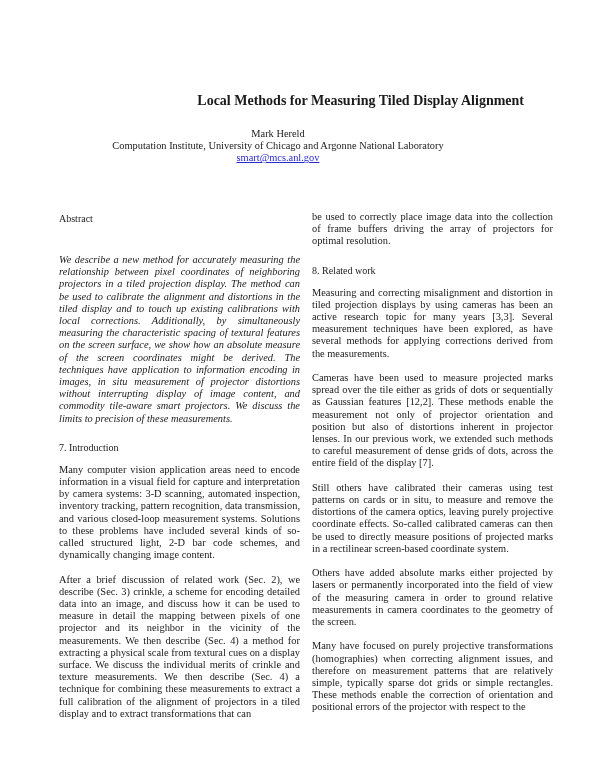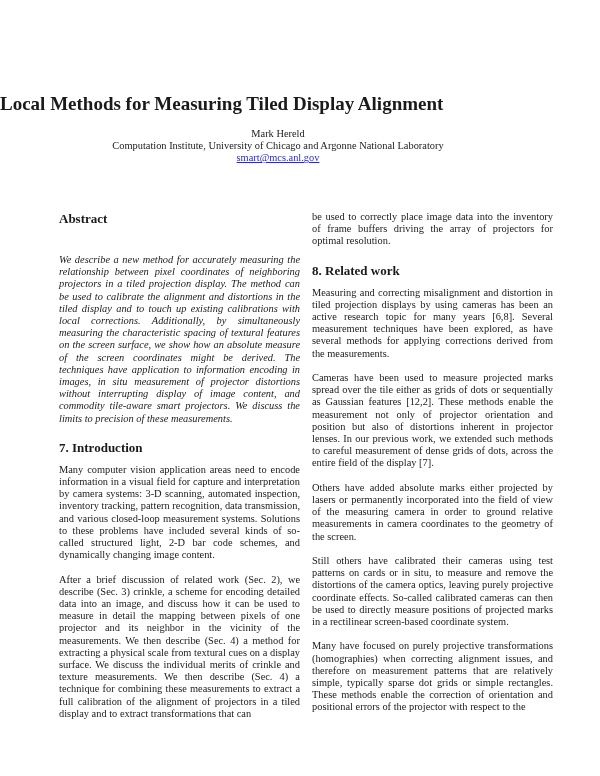--- a/index.html
+++ b/index.html
@@ -1,26 +1,26 @@
 <!DOCTYPE html>
 <html><head>
 <meta charset="utf-8">
 <style>
   html, body { margin: 0; padding: 0; background: #ffffff; }
   body { width: 600px; height: 776px; position: relative; overflow: hidden;
          font-family: "Liberation Serif", "DejaVu Serif", serif; color: #1a1a1a; }
-  .title { position: absolute; top: 93px; left: 0; width: 524px; text-align: left;
-           font-size: 19px; font-weight: bold; }
+  .title { position: absolute; top: 93px; left: 0; width: 524px; text-align: right;
+           font-size: 14px; font-weight: bold; }
   .authors { position: absolute; top: 128px; left: 0; width: 556px; text-align: center;
              font-size: 10.4px; line-height: 12.2px; }
   .authors a { color: #2a2acc; text-decoration: underline; }
   .col { position: absolute; top: 183px; width: 241px; font-size: 10.4px; line-height: 12.2px; }
   .col.left { left: 59px; }
   .col.right { left: 312px; }
-  h2 { font-size: 13px; font-weight: bold; margin: 0 0 9px 0; line-height: 15px; }
+  h2 { font-size: 10px; font-weight: normal; margin: 0 0 9px 0; line-height: 15px; }
   p { margin: 0 0 12.2px 0; text-align: justify; }
   p.abstract { font-style: italic; margin-top: 28px; }
   .spacer-abstract { height: 28px; }
   .sec { margin-top: 15px; }
 </style>
 </head>
 <body>
 
 <div class="title">Local Methods for Measuring Tiled Display Alignment</div>
 
@@ -34,20 +34,20 @@
   <div class="spacer-abstract"></div>
   <h2>Abstract</h2>
   <p class="abstract">We describe a new method for accurately measuring the relationship between pixel coordinates of neighboring projectors in a tiled projection display. The method can be used to calibrate the alignment and distortions in the tiled display and to touch up existing calibrations with local corrections. Additionally, by simultaneously measuring the characteristic spacing of textural features on the screen surface, we show how an absolute measure of the screen coordinates might be derived. The techniques have application to information encoding in images, in situ measurement of projector distortions without interrupting display of image content, and commodity tile-aware smart projectors. We discuss the limits to precision of these measurements.</p>
   <h2 class="sec">7. Introduction</h2>
   <p>Many computer vision application areas need to encode information in a visual field for capture and interpretation by camera systems: 3-D scanning, automated inspection, inventory tracking, pattern recognition, data transmission, and various closed-loop measurement systems. Solutions to these problems have included several kinds of so-called structured light, 2-D bar code schemes, and dynamically changing image content.</p>
   <p>After a brief discussion of related work (Sec. 2), we describe (Sec. 3) crinkle, a scheme for encoding detailed data into an image, and discuss how it can be used to measure in detail the mapping between pixels of one projector and its neighbor in the vicinity of the measurements. We then describe (Sec. 4) a method for extracting a physical scale from textural cues on a display surface. We discuss the individual merits of crinkle and texture measurements. We then describe (Sec. 4) a technique for combining these measurements to extract a full calibration of the alignment of projectors in a tiled display and to extract transformations that can</p>
 </div>
 
 <div class="col right">
   <div class="spacer-abstract"></div>
-  <p>be used to correctly place image data into the inventory of frame buffers driving the array of projectors for optimal resolution.</p>
+  <p>be used to correctly place image data into the collection of frame buffers driving the array of projectors for optimal resolution.</p>
   <h2 class="sec">8. Related work</h2>
-  <p>Measuring and correcting misalignment and distortion in tiled projection displays by using cameras has been an active research topic for many years [6,8]. Several measurement techniques have been explored, as have several methods for applying corrections derived from the measurements.</p>
+  <p>Measuring and correcting misalignment and distortion in tiled projection displays by using cameras has been an active research topic for many years [3,3]. Several measurement techniques have been explored, as have several methods for applying corrections derived from the measurements.</p>
   <p>Cameras have been used to measure projected marks spread over the tile either as grids of dots or sequentially as Gaussian features [12,2]. These methods enable the measurement not only of projector orientation and position but also of distortions inherent in projector lenses. In our previous work, we extended such methods to careful measurement of dense grids of dots, across the entire field of the display [7].</p>
+  <p>Still others have calibrated their cameras using test patterns on cards or in situ, to measure and remove the distortions of the camera optics, leaving purely projective coordinate effects. So-called calibrated cameras can then be used to directly measure positions of projected marks in a rectilinear screen-based coordinate system.</p>
   <p>Others have added absolute marks either projected by lasers or permanently incorporated into the field of view of the measuring camera in order to ground relative measurements in camera coordinates to the geometry of the screen.</p>
-  <p>Still others have calibrated their cameras using test patterns on cards or in situ, to measure and remove the distortions of the camera optics, leaving purely projective coordinate effects. So-called calibrated cameras can then be used to directly measure positions of projected marks in a rectilinear screen-based coordinate system.</p>
   <p>Many have focused on purely projective transformations (homographies) when correcting alignment issues, and therefore on measurement patterns that are relatively simple, typically sparse dot grids or simple rectangles. These methods enable the correction of orientation and positional errors of the projector with respect to the</p>
 </div>
 
 </body></html>

